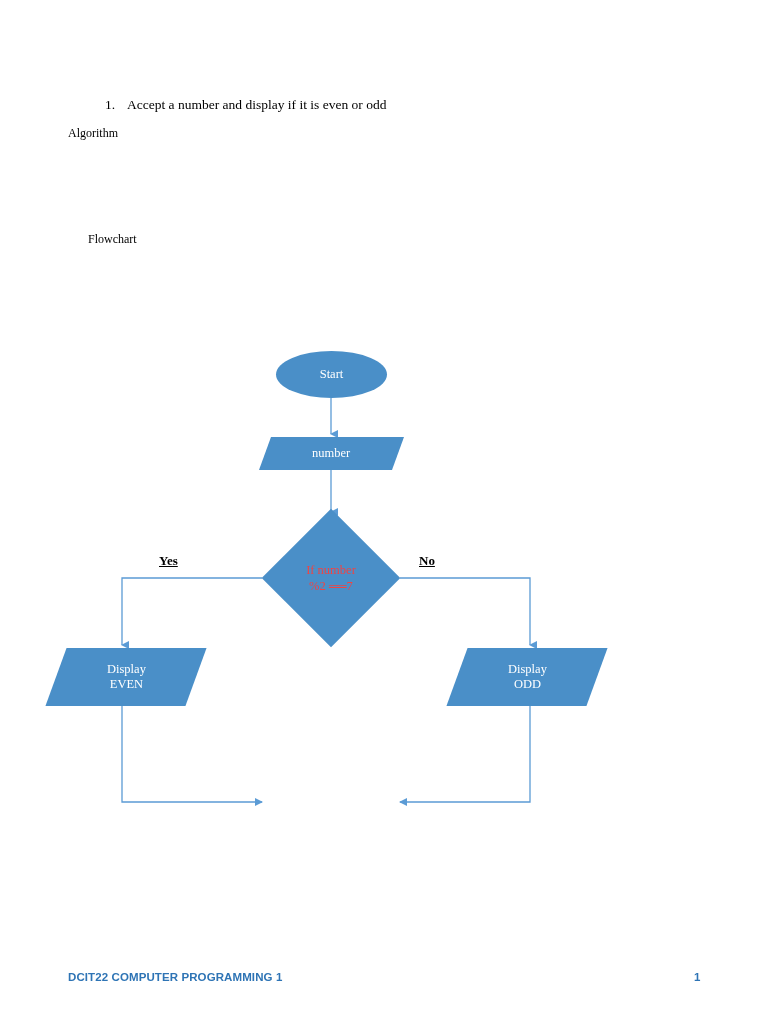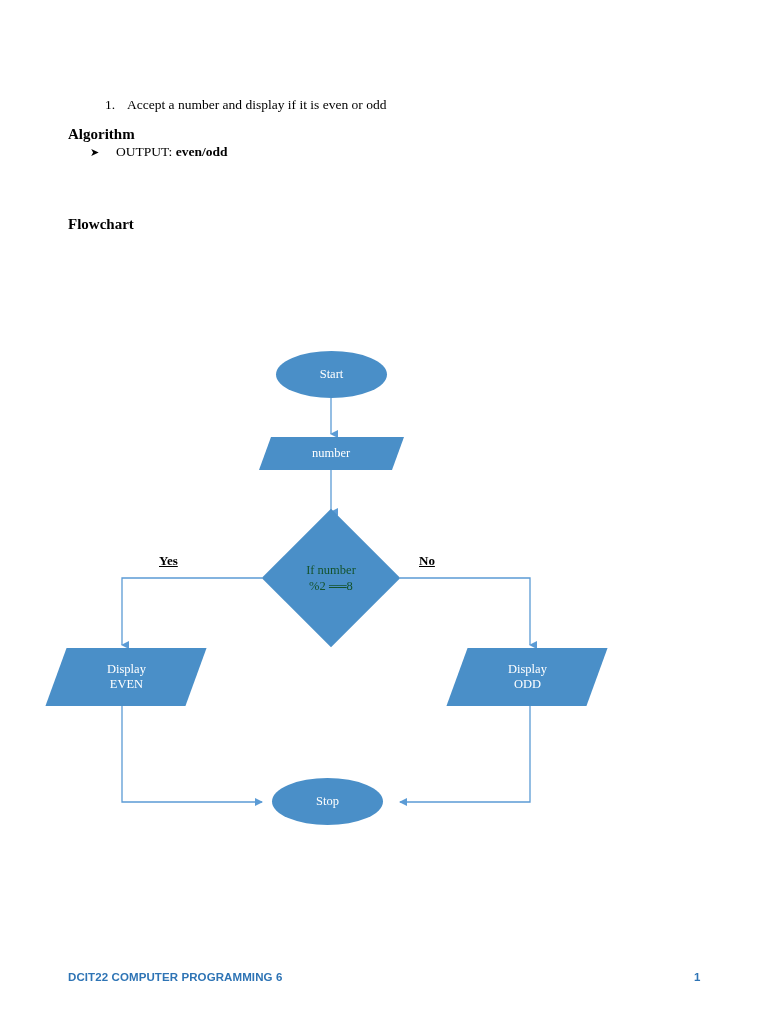--- a/index.html
+++ b/index.html
@@ -30,26 +30,26 @@
     font-size: 13.5px;
     line-height: 1.2;
     white-space: nowrap;
   }
   .numbered-item .num {
     display: inline-block;
     width: 22px;
   }
   .section-heading {
     position: absolute;
-    font-weight: bold;
-    font-size: 15px;
+    font-weight: normal;
+    font-size: 12px;
     left: 68px;
   }
   .heading-algorithm { top: 126px; }
-  .heading-flowchart { top: 216px; }
+  .heading-flowchart { top: 232px; margin-left: 20px; }
 
   .algo-list {
     position: absolute;
     left: 90px;
     top: 143px;
     width: 420px;
   }
   .algo-row {
     font-size: 13.5px;
     line-height: 17.5px;
@@ -109,21 +109,21 @@
     inset: 0;
     background: #4a8fc8;
     transform: rotate(45deg);
   }
   .diamond-wrap .dia-label {
     position: absolute;
     inset: 0;
     display: flex;
     align-items: center;
     justify-content: center;
-    color: #14532d;
+    color: #ef4444;
     font-size: 12.5px;
     line-height: 16px;
     text-align: center;
   }
 
   .branch-label {
     position: absolute;
     font-weight: bold;
     font-size: 13px;
     font-family: "Liberation Serif", serif;
@@ -163,24 +163,20 @@
 
 <div class="doc-body">
 
   <div class="numbered-item">
     <span class="num">1.</span><span>Accept a number and display if it is even or odd</span>
   </div>
 
   <div class="section-heading heading-algorithm">Algorithm</div>
 
   <div class="algo-list">
-    <div class="algo-row">
-      <span class="bullet">➤</span><span class="lbl">OUTPUT:</span>
-      <span class="val bold">even/odd</span>
-    </div>
   </div>
 
   <div class="section-heading heading-flowchart">Flowchart</div>
 </div>
 
 <div class="flowchart">
 
   <svg width="768" height="1024" style="position:absolute;left:0;top:0;">
     <defs>
       <marker id="arrow-down" markerWidth="10" markerHeight="10" refX="5" refY="8" orient="auto" markerUnits="userSpaceOnUse">
@@ -213,21 +209,21 @@
 
   <div class="flow-shape shape-fill parallelogram" style="left:265px; top:437px; width:133px; height:33px;">
     <span>number</span>
   </div>
 
   <div class="diamond-wrap" style="left:282px; top:529px; width:98px; height:98px;">
     <div class="dia-bg"></div>
     <div class="dia-label">
       <div>
         <div>If number</div>
-        <div>%2 ══8</div>
+        <div>%2 ══7</div>
       </div>
     </div>
   </div>
 
   <div class="branch-label" style="left:159px; top:553px;">Yes</div>
   <div class="branch-label" style="left:419px; top:553px;text-align:right;">No</div>
 
   <div class="flow-shape shape-fill parallelogram" style="left:56px; top:648px; width:140px; height:58px;">
     <span>
       <span style="display:block">Display</span>
@@ -235,22 +231,19 @@
     </span>
   </div>
 
   <div class="flow-shape shape-fill parallelogram" style="left:457px; top:648px; width:140px; height:58px;">
     <span>
       <span style="display:block">Display</span>
       <span style="display:block">ODD</span>
     </span>
   </div>
 
-  <div class="flow-shape shape-fill ellipse" style="left:272px; top:778px; width:111px; height:47px;">
-    <span>Stop</span>
-  </div>
 </div>
 
 <div class="footer">
   <div class="footer-rule"></div>
-  <div class="footer-text footer-left">DCIT22 COMPUTER PROGRAMMING 6</div>
+  <div class="footer-text footer-left">DCIT22 COMPUTER PROGRAMMING 1</div>
   <div class="footer-text footer-right">1</div>
 </div>
 
 </body></html>

